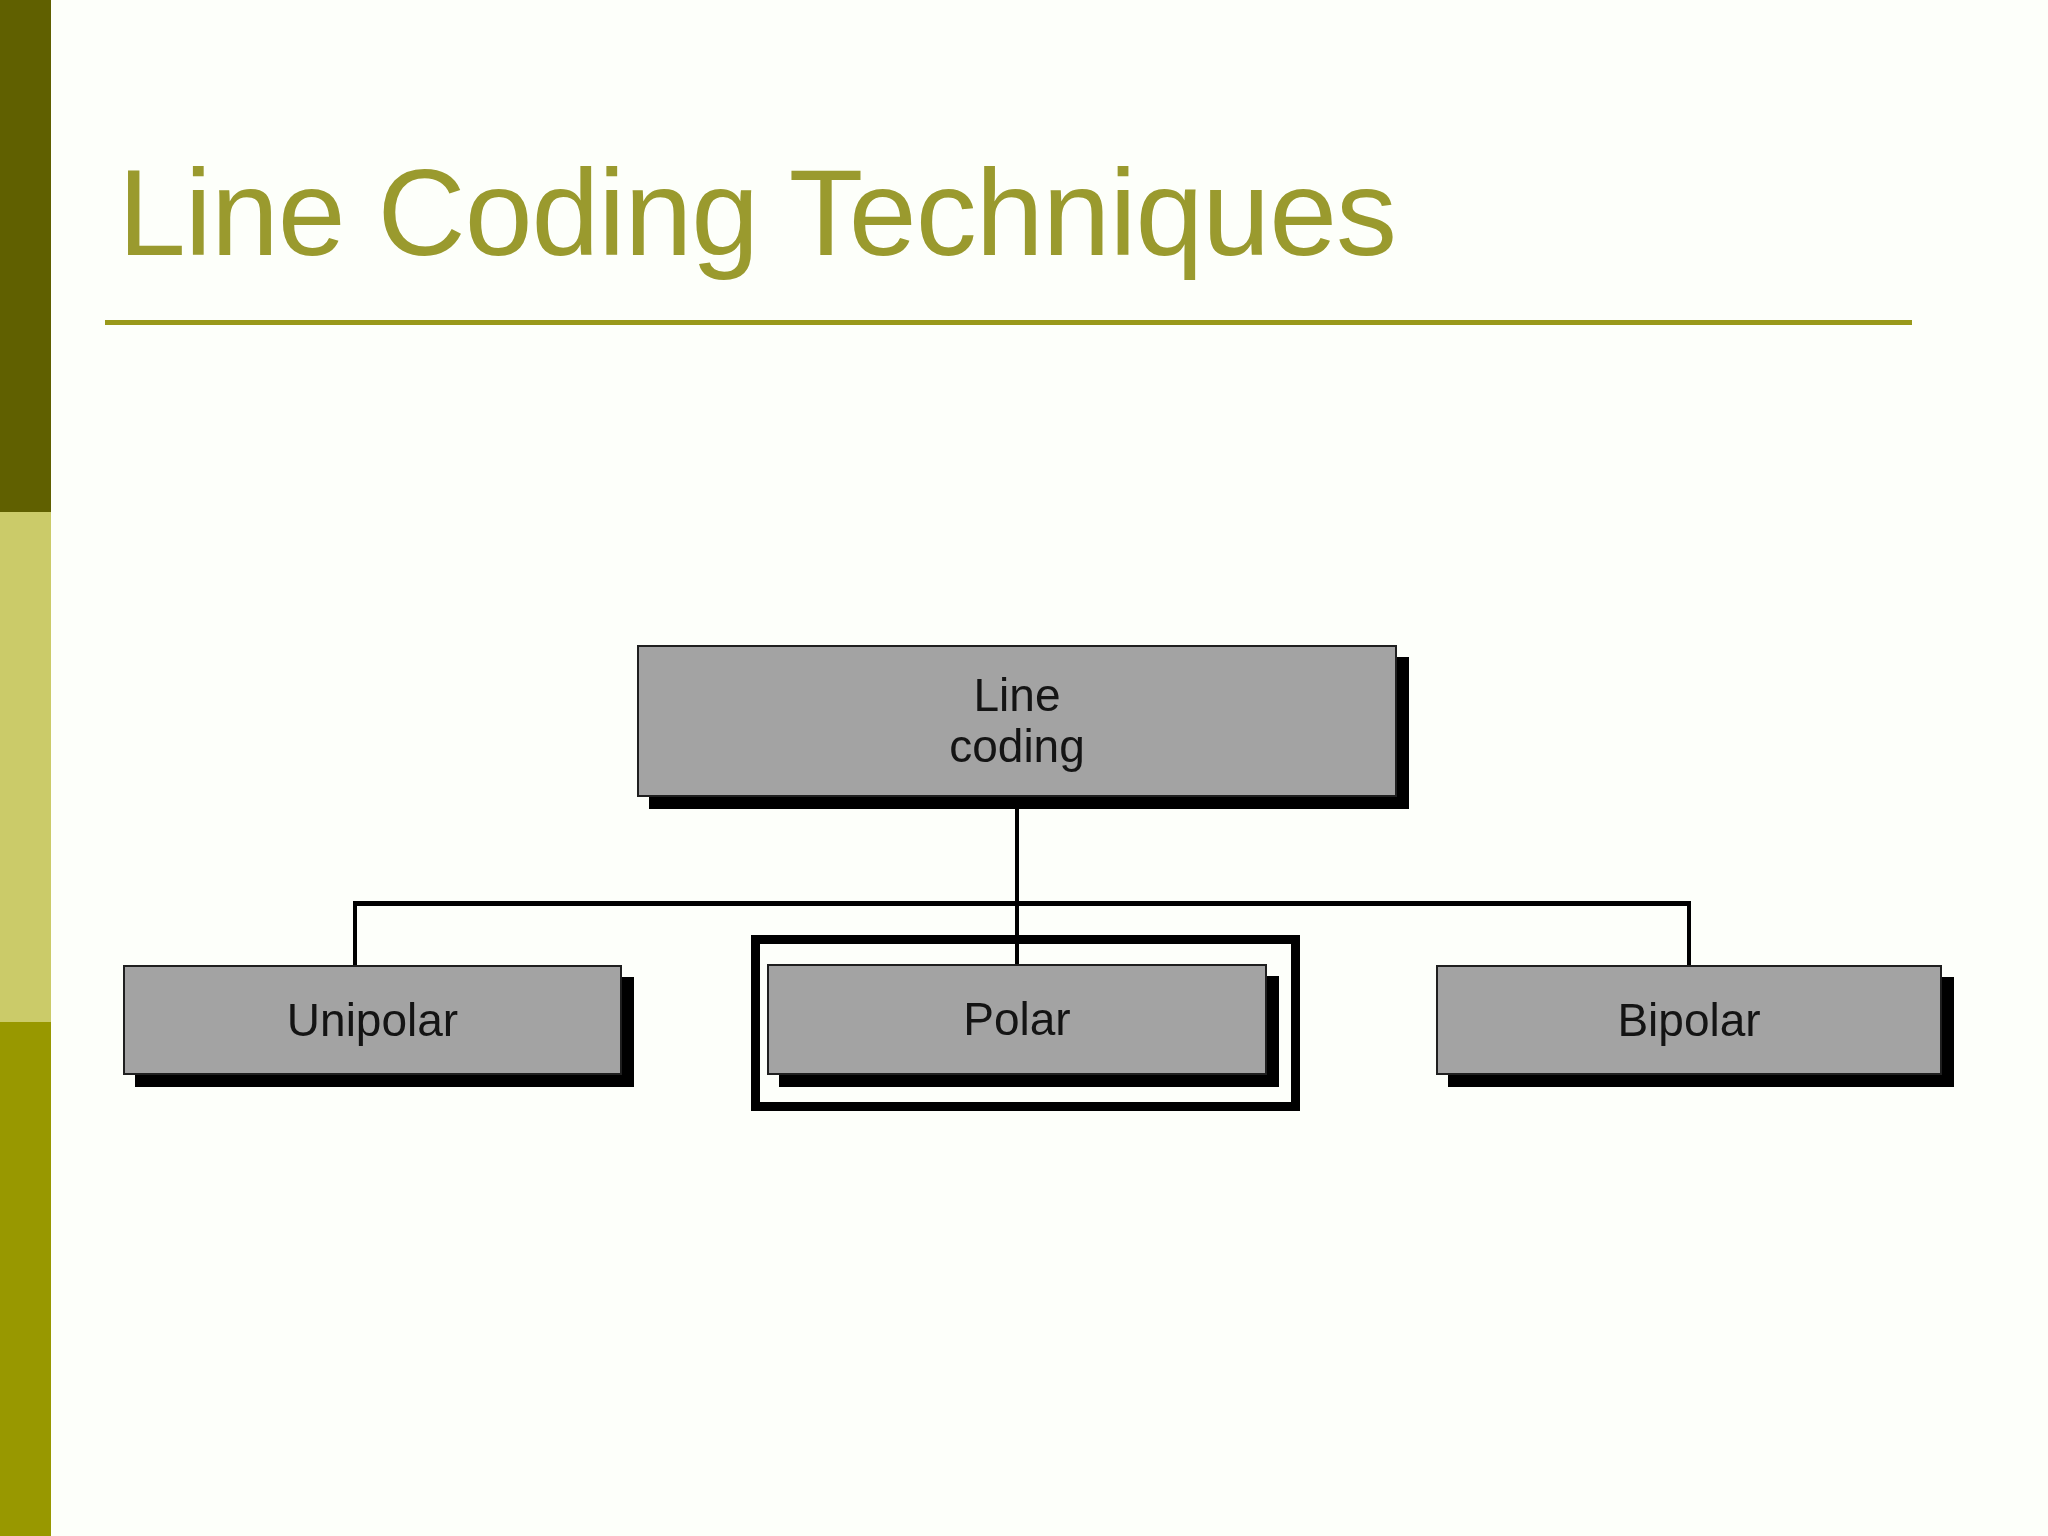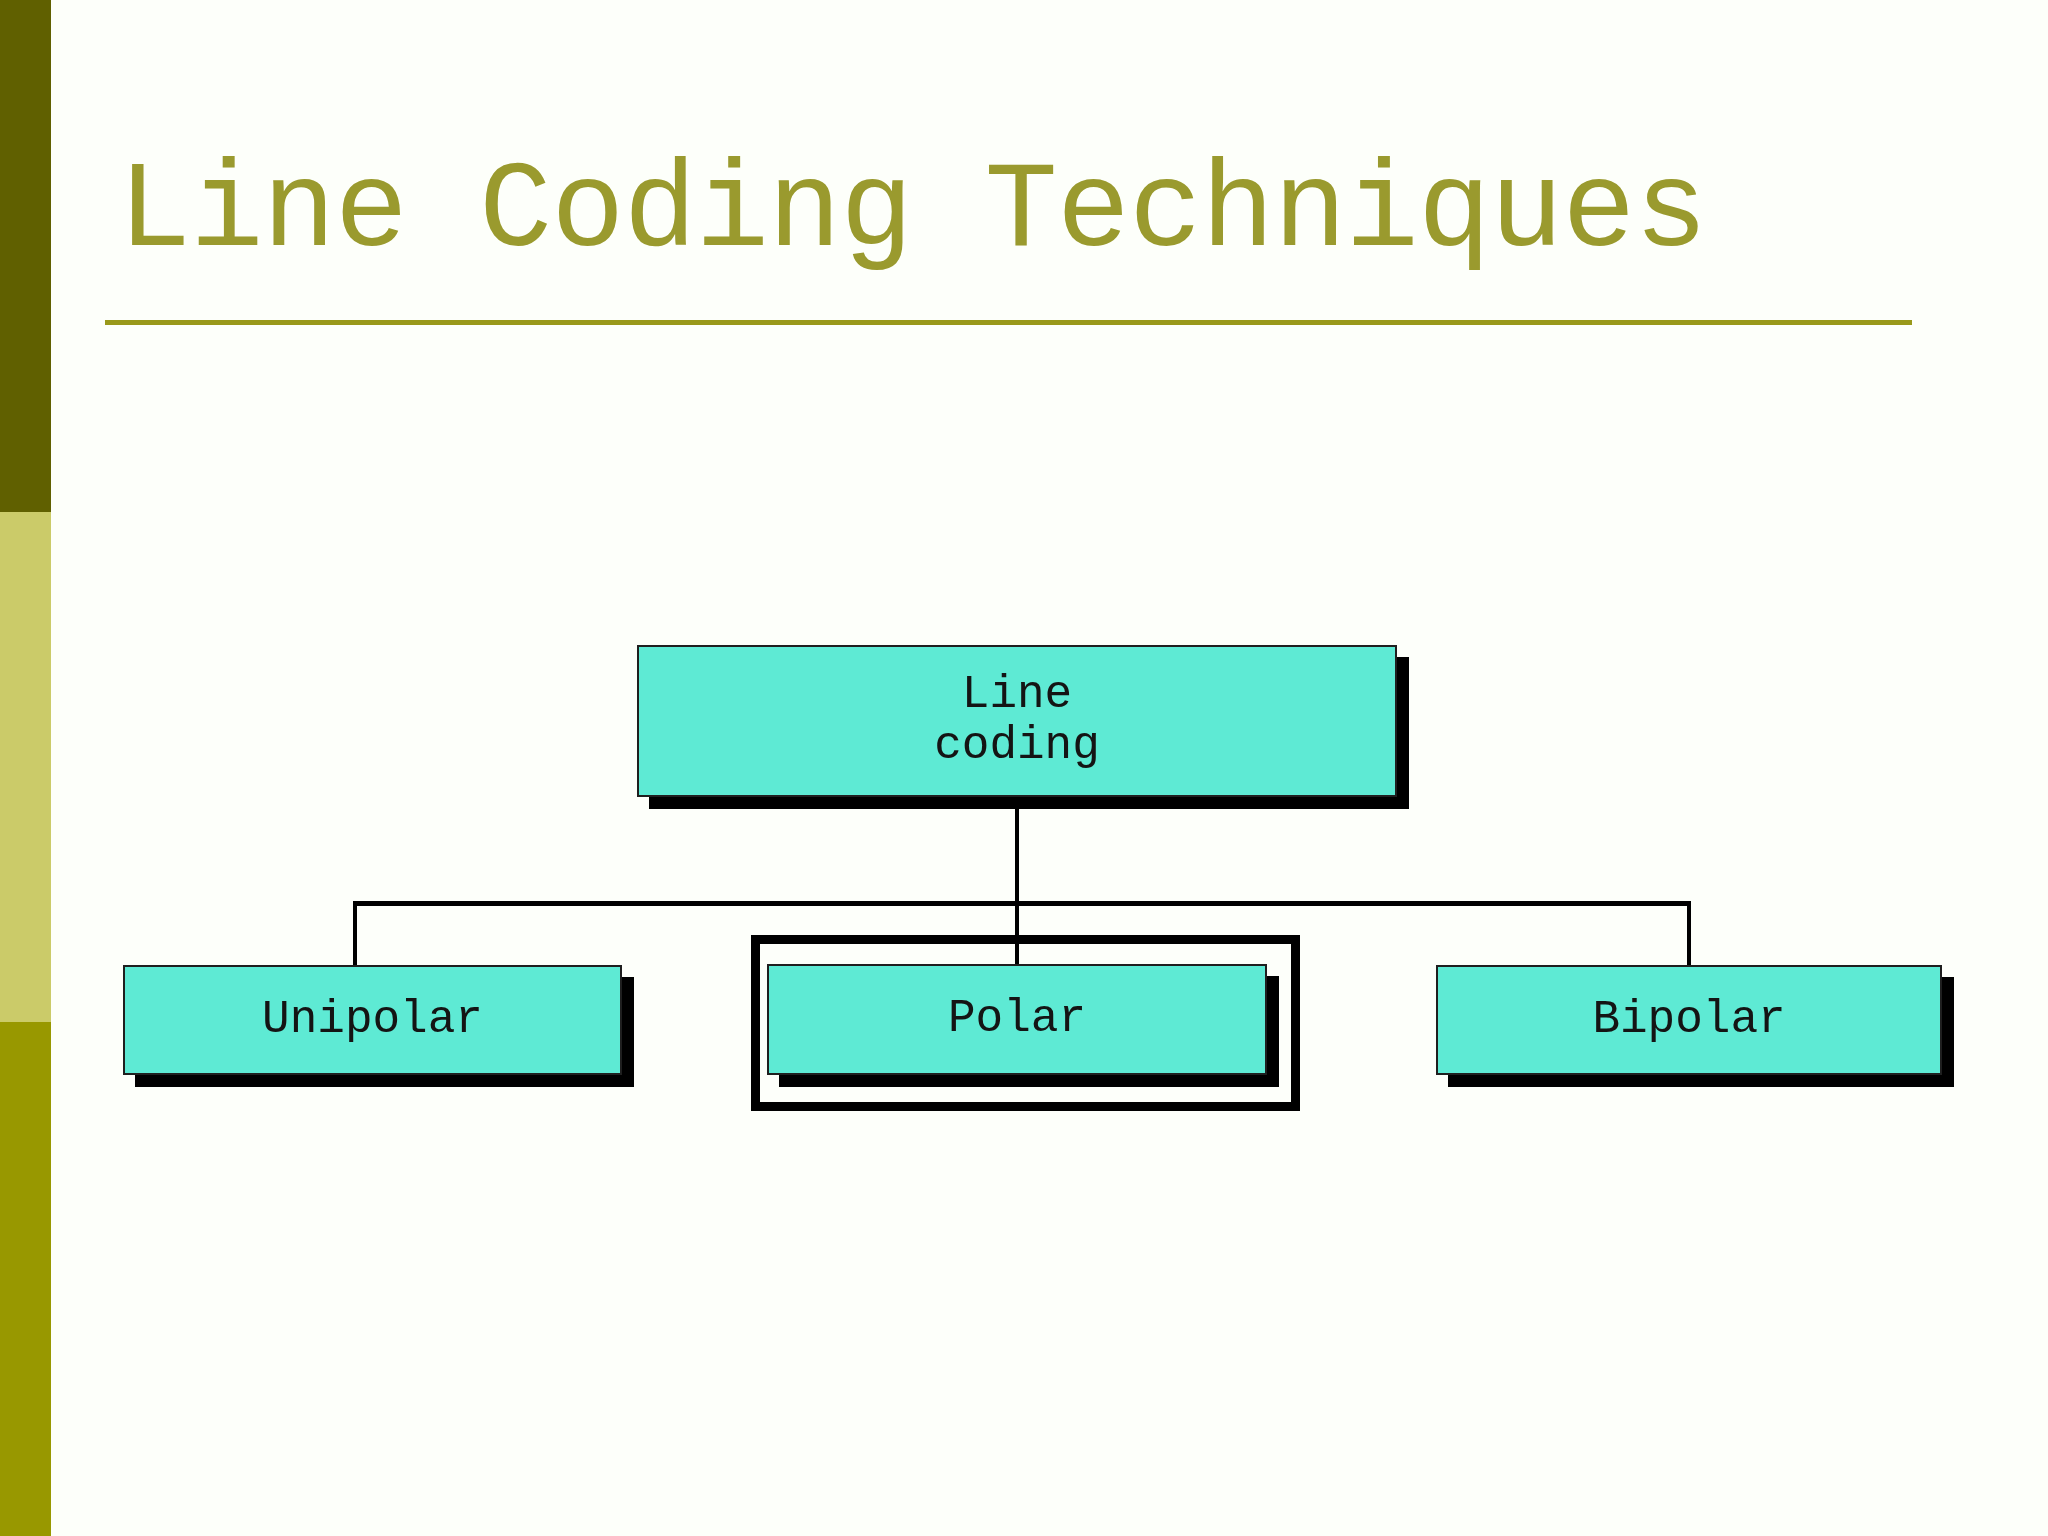--- a/index.html
+++ b/index.html
@@ -6,21 +6,21 @@
     margin: 0;
     padding: 0;
     background: #fdfffa;
   }
   .slide {
     position: relative;
     width: 2048px;
     height: 1536px;
     background: #fdfffa;
     overflow: hidden;
-    font-family: Liberation Mono, monospace;
+    font-family: Liberation Sans, sans-serif;
   }
 
   
   .sidebar {
     position: absolute;
     left: 0; top: 0;
     width: 51px; height: 1536px;
   }
   .band { position: absolute; left: 0; width: 51px; }
   .band-top    { top: 0;     height: 512px; background: #606000; }
@@ -61,21 +61,21 @@
     width: 549px; height: 176px;
     border: 9px solid #000000;
     box-sizing: border-box;
     background: transparent;
   }
 
   
   .node {
     position: absolute;
     box-sizing: border-box;
-    background: #5eead4;
+    background: #a3a3a3;
     border: 2px solid #1f1f1f;
     box-shadow: 12px 12px 0 0 #000000;
     display: flex;
     flex-direction: column;
     align-items: center;
     justify-content: center;
     font-size: 46px;
     line-height: 1.1;
     color: #141414;
     text-align: center;

